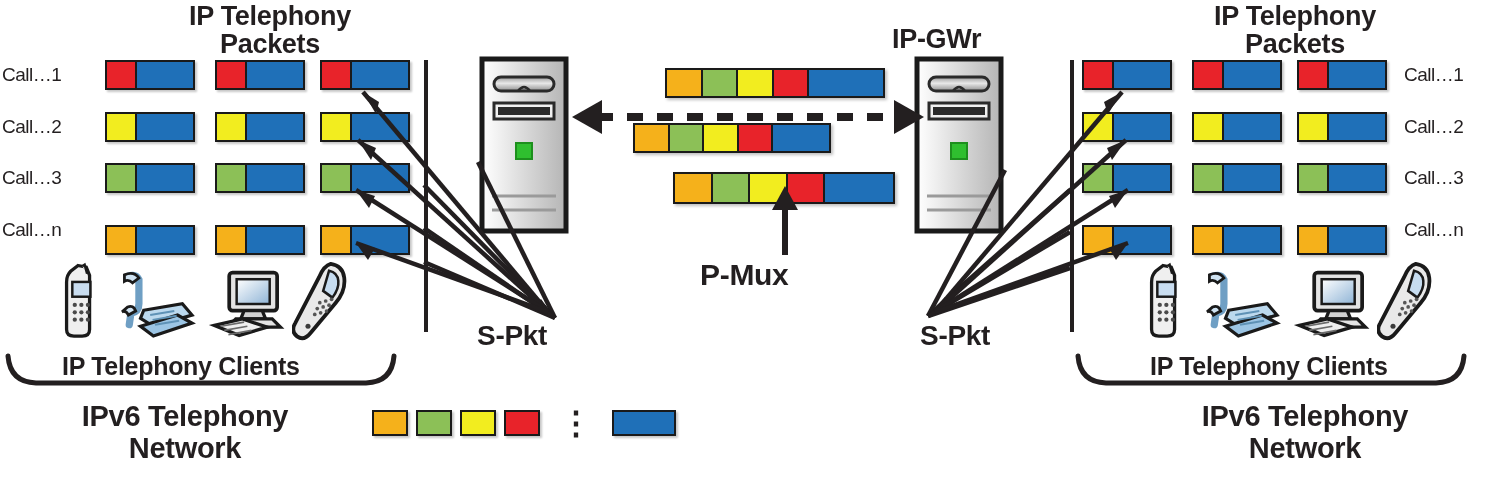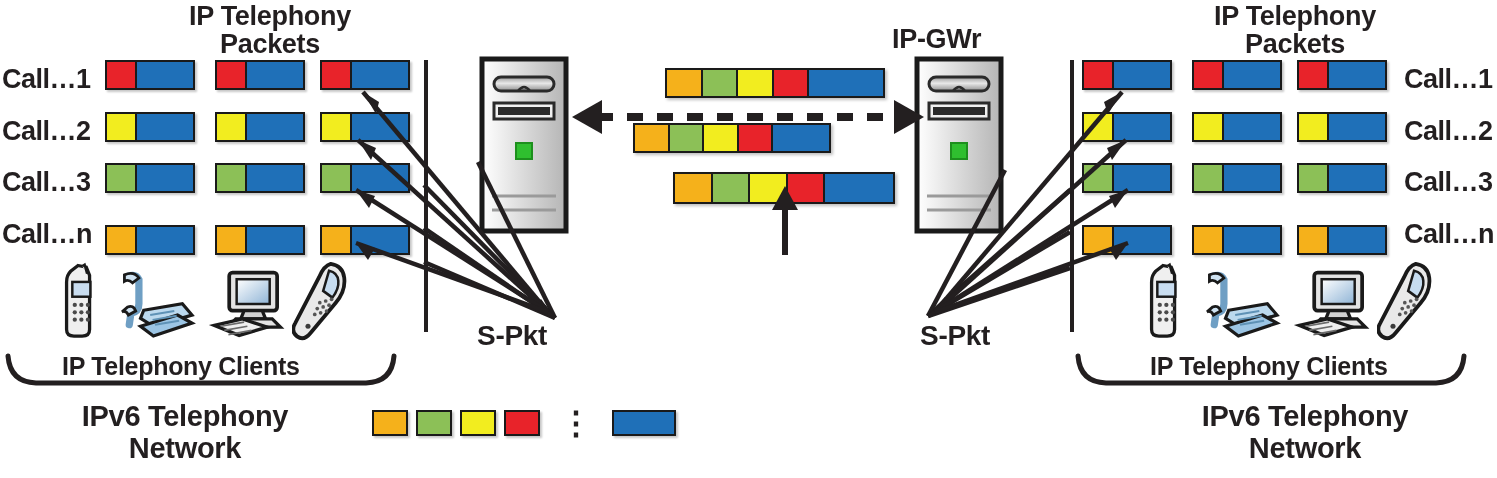--- a/index.html
+++ b/index.html
@@ -24,22 +24,22 @@
     font-weight: bold;
     color: #231f20;
     text-align: center;
     line-height: 1.05;
     letter-spacing: -0.3px;
   }
   .heading {
     font-size: 27px;
   }
   .calllabel {
-    font-size: 27px;
-    font-weight: bold;
+    font-size: 19px;
+    font-weight: normal;
     color: #231f20;
     letter-spacing: -0.5px;
     white-space: nowrap;
   }
   .gwlabel {
     font-size: 27px;
     font-weight: bold;
     color: #231f20;
     white-space: nowrap;
     letter-spacing: -0.3px;
@@ -316,20 +316,21 @@
       </div>
       <div class="mux abs" style="left: 18px; top: 104px; height: 32px;">
         <div class="mcell" style="width: 40px; height: 32px; background: rgb(245, 177, 27);"></div>
         <div class="mcell" style="width: 40px; height: 32px; background: rgb(140, 192, 87);"></div>
         <div class="mcell" style="width: 40px; height: 32px; background: rgb(242, 237, 31);"></div>
         <div class="mcell" style="width: 40px; height: 32px; background: rgb(232, 35, 42);"></div>
         <div class="mcell" style="width: 72px; height: 32px; background: rgb(31, 112, 184);"></div>
       </div>
     </div>
 
+  <div class="abs smalllabel" style="left:700px; top:258px; font-size:30px;">P-Mux</div>
 
   <div class="abs gwlabel" style="left:882px; top:24px;margin-left:10px;">IP-GWr</div>
   <svg class="abs srv" style="left:913px; top:55px;" width="92" height="180">
       <use href="#ic-server"></use>
     </svg>
 
   <div class="abs ttl heading" style="left:1145px; top:2px; width:300px;">
     <div>IP Telephony</div>
     <div>Packets</div>
   </div>

